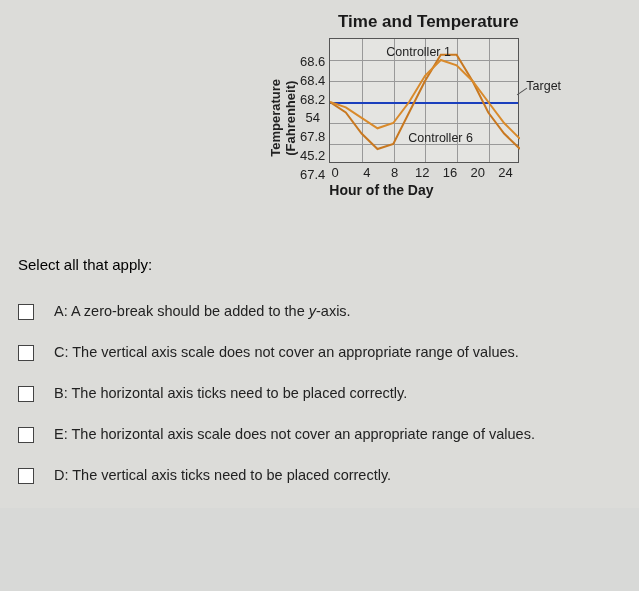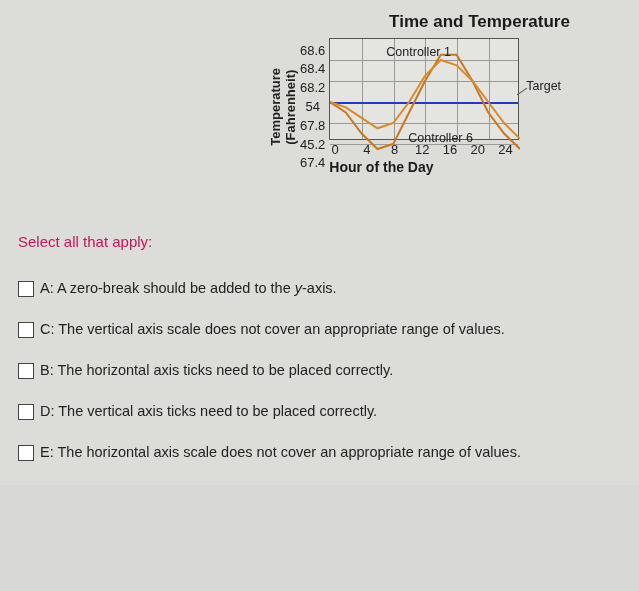--- a/index.html
+++ b/index.html
@@ -15,21 +15,21 @@
       padding: 8px 18px 12px 18px;
       background: #dcdcd9;
     }
     .chart-wrap {
       margin-left: 250px;
       margin-top: 4px;
     }
     .chart-title {
       font-weight: bold;
       font-size: 17px;
-      text-align: center;
+      text-align: left;
       margin-left: 70px;
       margin-bottom: 6px;
       color: #1a1a1a;
     }
     .chart-body {
       display: flex;
       align-items: center;
     }
     .ylabel {
       writing-mode: vertical-rl;
@@ -47,21 +47,21 @@
       height: 126px;
       font-size: 13px;
       text-align: center;
       margin-right: 4px;
       color: #222;
       line-height: 1;
     }
     .plot-right { position: relative; }
     .plot {
       width: 190px;
-      height: 102px;
+      height: 125px;
       border: 1.5px solid #555;
       background: #e4e4e1;
       position: relative;
       overflow: visible;
     }
     .gridv, .gridh { position: absolute; background: #999; }
     .gridv { top:0; bottom:0; width:1px; }
     .gridh { left:0; right:0; height:1px; }
     .line { position: absolute; }
     .target-line {
@@ -88,27 +88,27 @@
       font-size: 14px;
       font-weight: bold;
       text-align: left;
       width: 190px;
       margin-top: 2px;
       color: #1a1a1a;
     }
     .prompt {
       margin-top: 58px;
       font-size: 15px;
-      color: #be185d;
+      color: #000000;
       margin-bottom: 18px;
     }
     .opt {
       display: flex;
       align-items: flex-start;
-      gap: 6px;
+      gap: 20px;
       padding: 12px 0;
       font-size: 14.5px;
       color: #222;
     }
     .opt + .opt { border-top: 0; }
     .chk {
       width: 16px; height: 16px;
       border: 1.5px solid #444;
       background: #fff;
       flex-shrink: 0;
@@ -194,21 +194,21 @@
     <div>C: The vertical axis scale does not cover an appropriate range of values.</div>
   </div>
 
   <div class="opt">
     <div class="chk"></div>
     <div>B: The horizontal axis ticks need to be placed correctly.</div>
   </div>
 
   <div class="opt">
     <div class="chk"></div>
+    <div>E: The horizontal axis scale does not cover an appropriate range of values.</div>
+  </div>
+
+  <div class="opt">
+    <div class="chk"></div>
     <div>D: The vertical axis ticks need to be placed correctly.</div>
   </div>
 
-  <div class="opt">
-    <div class="chk"></div>
-    <div>E: The horizontal axis scale does not cover an appropriate range of values.</div>
-  </div>
-
 </div>
 
 </body></html>

